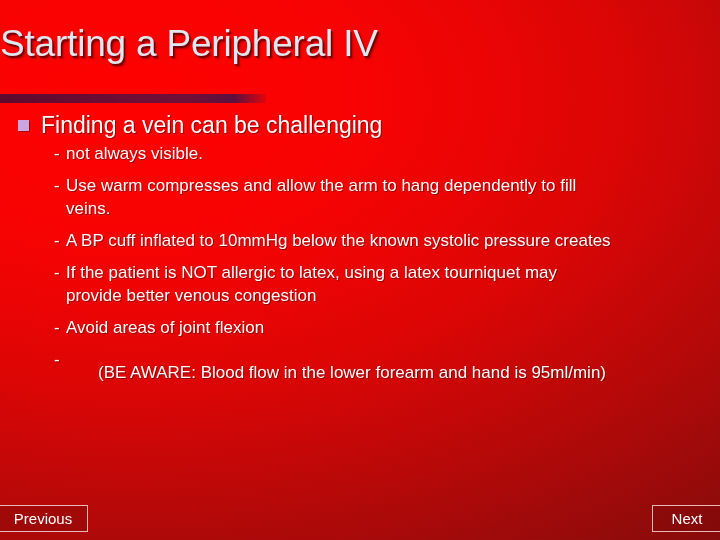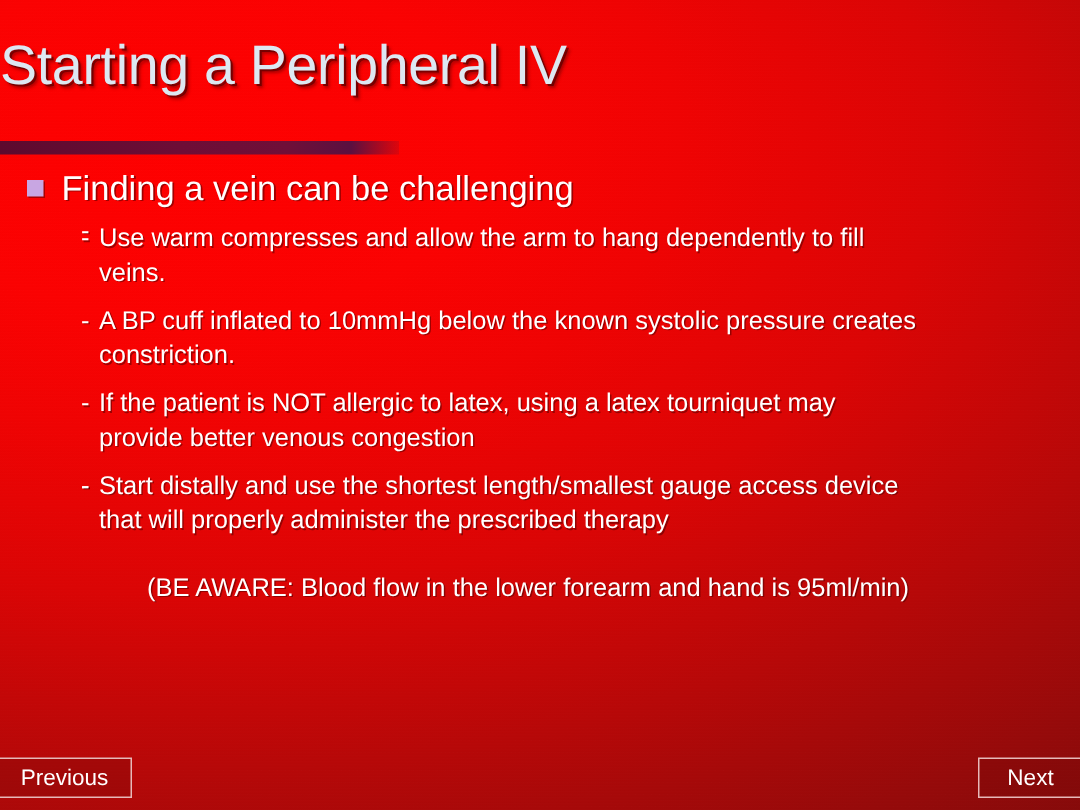--- a/index.html
+++ b/index.html
@@ -194,57 +194,56 @@
   <div id="body-block">
 
     <div class="lvl1-row">
       <span class="lvl1-bullet"></span>
       <span class="lvl1-text">Finding a vein can be challenging</span>
     </div>
 
     <div class="lvl2-row">
       <span class="lvl2-dash">-</span>
       <span class="lvl2-text">
+        <span class="cont">not always visible.</span>
       </span>
     </div>
 
     <div class="lvl2-row">
       <span class="lvl2-dash">-</span>
       <span class="lvl2-text">
         <span class="cont">Use warm compresses and allow the arm to hang dependently to fill</span>
         <span class="cont">veins.</span>
       </span>
     </div>
 
     <div class="lvl2-row">
       <span class="lvl2-dash">-</span>
       <span class="lvl2-text">
         <span class="cont">A BP cuff inflated to 10mmHg below the known systolic pressure creates</span>
-        <span class="cont">constriction.</span>
       </span>
     </div>
 
     <div class="lvl2-row">
       <span class="lvl2-dash">-</span>
       <span class="lvl2-text">
         <span class="cont">If the patient is NOT allergic to latex, using a latex tourniquet may</span>
         <span class="cont">provide better venous congestion</span>
       </span>
     </div>
 
     <div class="lvl2-row">
       <span class="lvl2-dash">-</span>
-    </div>
-
-    <div class="lvl2-row">
-      <span class="lvl2-dash">-</span>
-      <span class="lvl2-text">
-        <span class="cont">Start distally and use the shortest length/smallest gauge access device</span>
-        <span class="cont">that will properly administer the prescribed therapy</span>
-      </span>
+      <span class="lvl2-text">
+        <span class="cont">Avoid areas of joint flexion</span>
+      </span>
+    </div>
+
+    <div class="lvl2-row">
+      <span class="lvl2-dash">-</span>
     </div>
 
     <div class="note-row">
       <span class="note-text">(BE AWARE: Blood flow in the lower forearm and hand is 95ml/min)</span>
     </div>
 
   </div>
 
   <div class="nav-btn" id="btn-previous">Previous</div>
   <div class="nav-btn" id="btn-next">Next</div>

